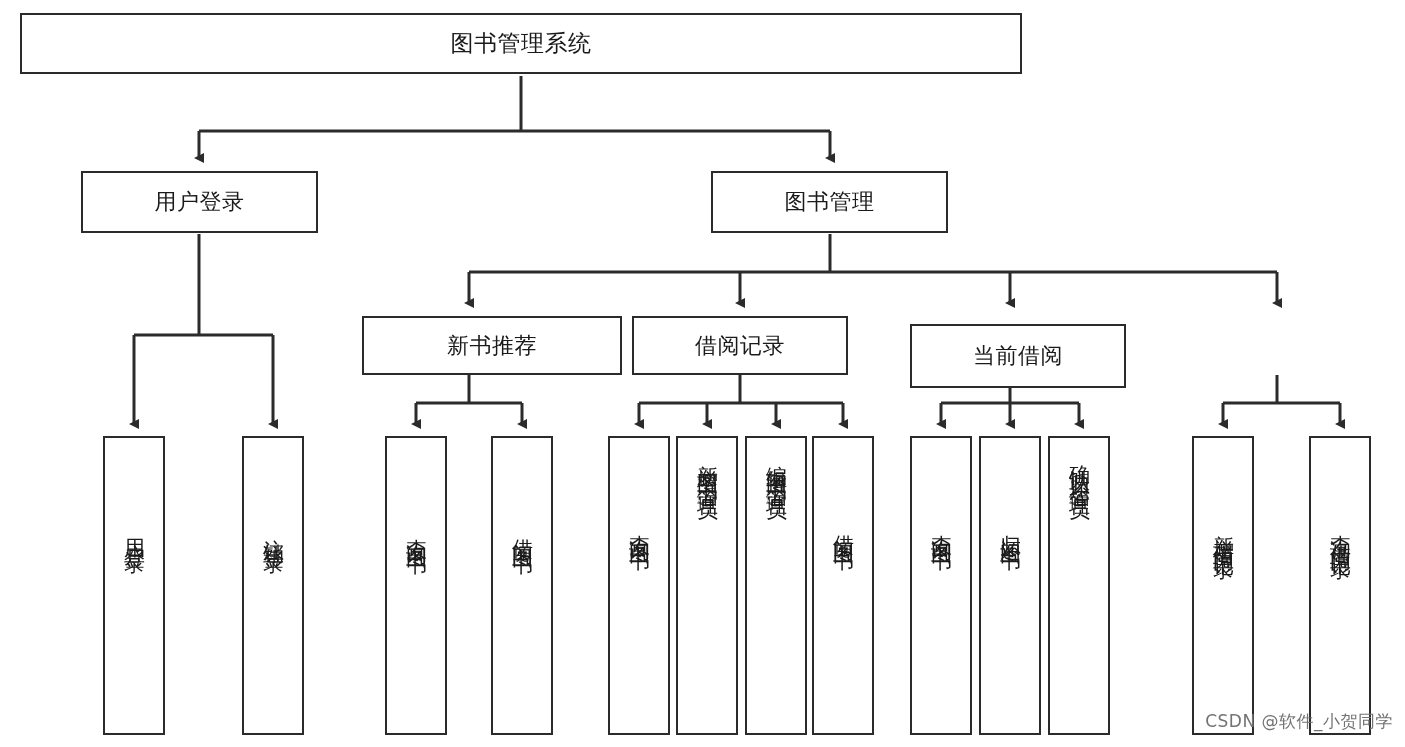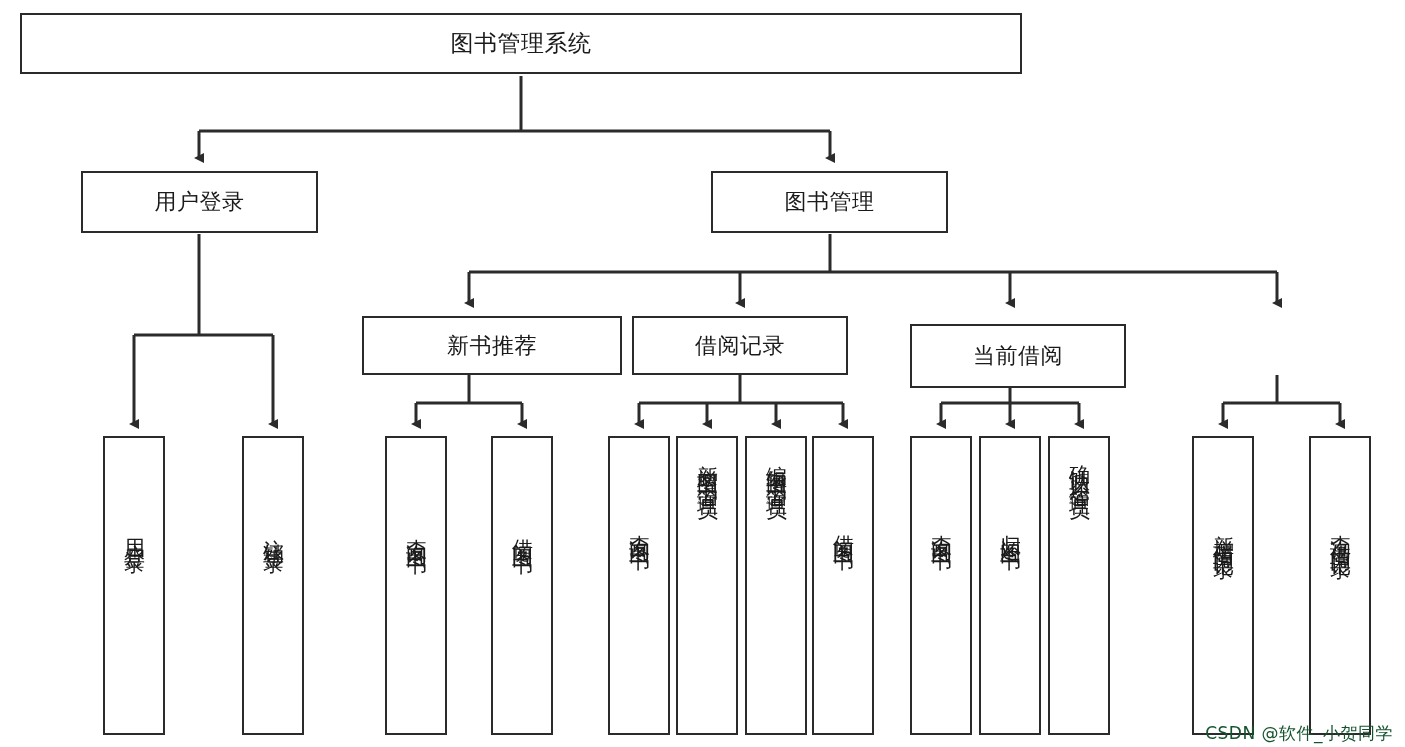--- a/index.html
+++ b/index.html
@@ -61,23 +61,23 @@
   }
   .leaf.leaf-tall .node-label {
     margin-top: 4px;
   }
   .leaf.leaf-short .node-label {
     margin-top: 78px;
   }
   .watermark {
     position: absolute;
     right: 12px;
-    bottom: 2px;
+    bottom: 14px;
     font-size: 17px;
-    color: #14532d;
+    color: #737373;
     white-space: nowrap;
     letter-spacing: 0.5px;
   }
 </style>
 </head>
 <body>
 
 <div id="canvas">
 
   <svg id="diagram-svg" viewBox="0 0 1405 747" xmlns="http://www.w3.org/2000/svg">

